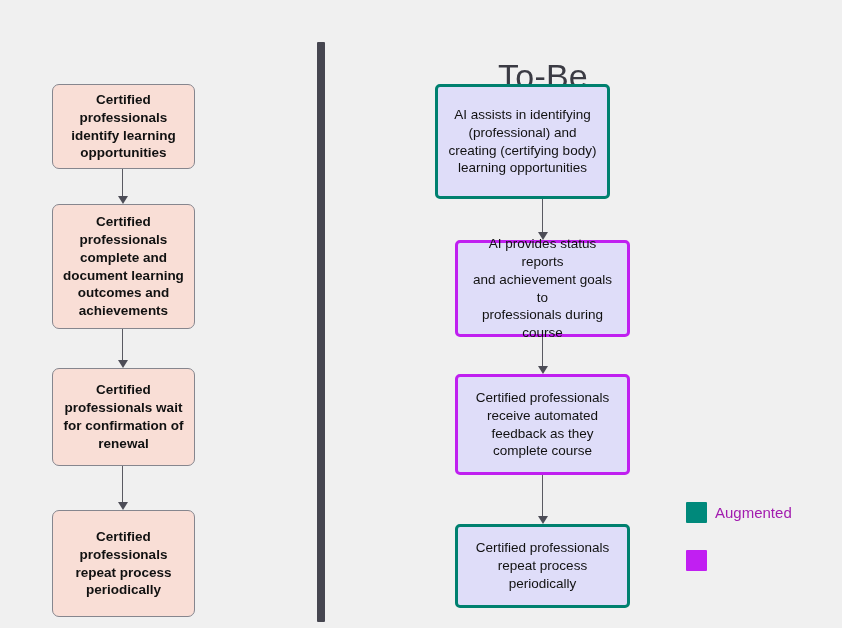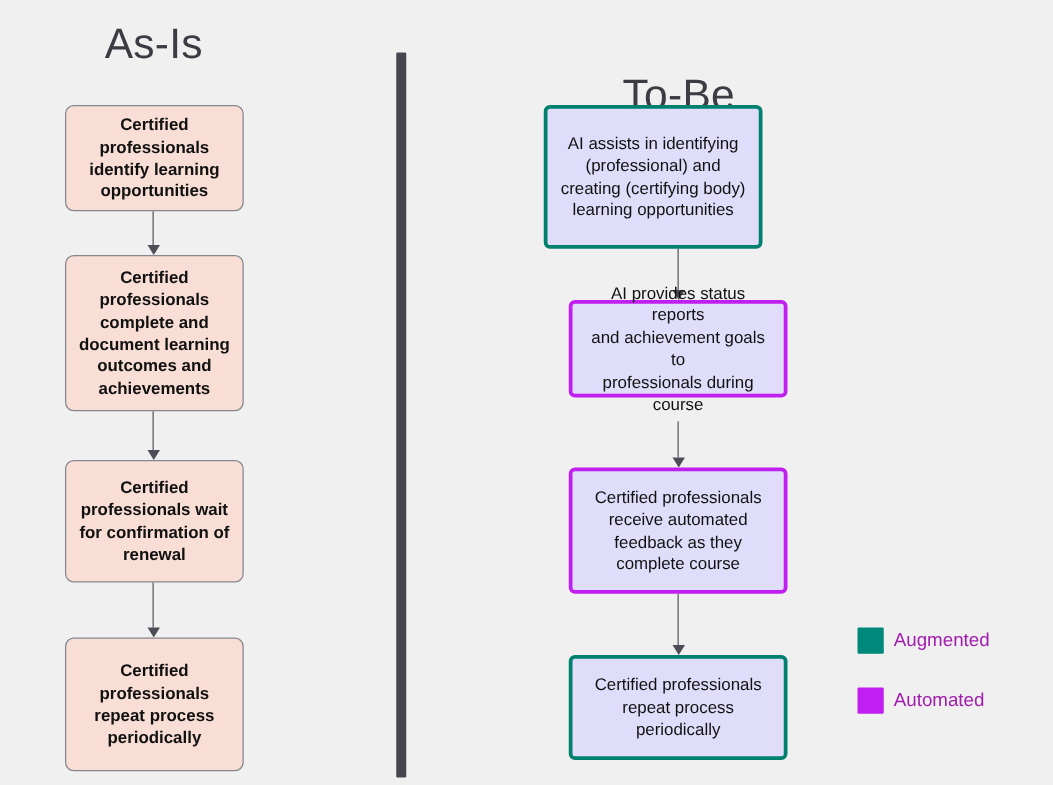--- a/index.html
+++ b/index.html
@@ -123,21 +123,20 @@
     color: #a21caf;
     white-space: nowrap;
     line-height: 1;
   }
 </style>
 </head>
 <body>
 
 <div class="canvas">
 
-  <div class="col-title" id="title-as-is">As-Is</div>
 
   <div class="col-title" id="title-to-be">To-Be</div>
 
   <div class="divider"></div>
 
   <div class="node as-is" style="left:52px; top:84px; width:143px; height:85px;">Certified
 professionals
 identify learning
 opportunities</div>
 
@@ -176,21 +175,21 @@
   <div class="node to-be augmented" style="left:435px; top:84px; width:175px; height:115px;text-align:center;">AI assists in identifying
 (professional) and
 creating (certifying body)
 learning opportunities</div>
 
   <div class="arrow" style="left:537px; top:199px; height:41px;">
     <div class="shaft" style="height:33px;"></div>
     <div class="head" style="top:33px;"></div>
   </div>
 
-  <div class="node to-be automated" style="left:455px; top:240px; width:175px; height:78px;">AI provides status reports
+  <div class="node to-be automated" style="left:455px; top:240px; width:175px; height:97px;">AI provides status reports
 and achievement goals to
 professionals during
 course</div>
 
   <div class="arrow" style="left:537px; top:337px; height:37px;">
     <div class="shaft" style="height:29px;"></div>
     <div class="head" style="top:29px;"></div>
   </div>
 
   <div class="node to-be automated" style="left:455px; top:374px; width:175px; height:101px;">Certified professionals
@@ -207,17 +206,16 @@
 repeat process
 periodically</div>
 
   <div class="legend">
     <div class="legend-row">
       <span class="swatch teal"></span>
       <span class="legend-label">Augmented</span>
     </div>
     <div class="legend-row">
       <span class="swatch magenta"></span>
-      <span class="legend-label">Automated</span>
     </div>
   </div>
 
 </div>
 
 </body></html>

